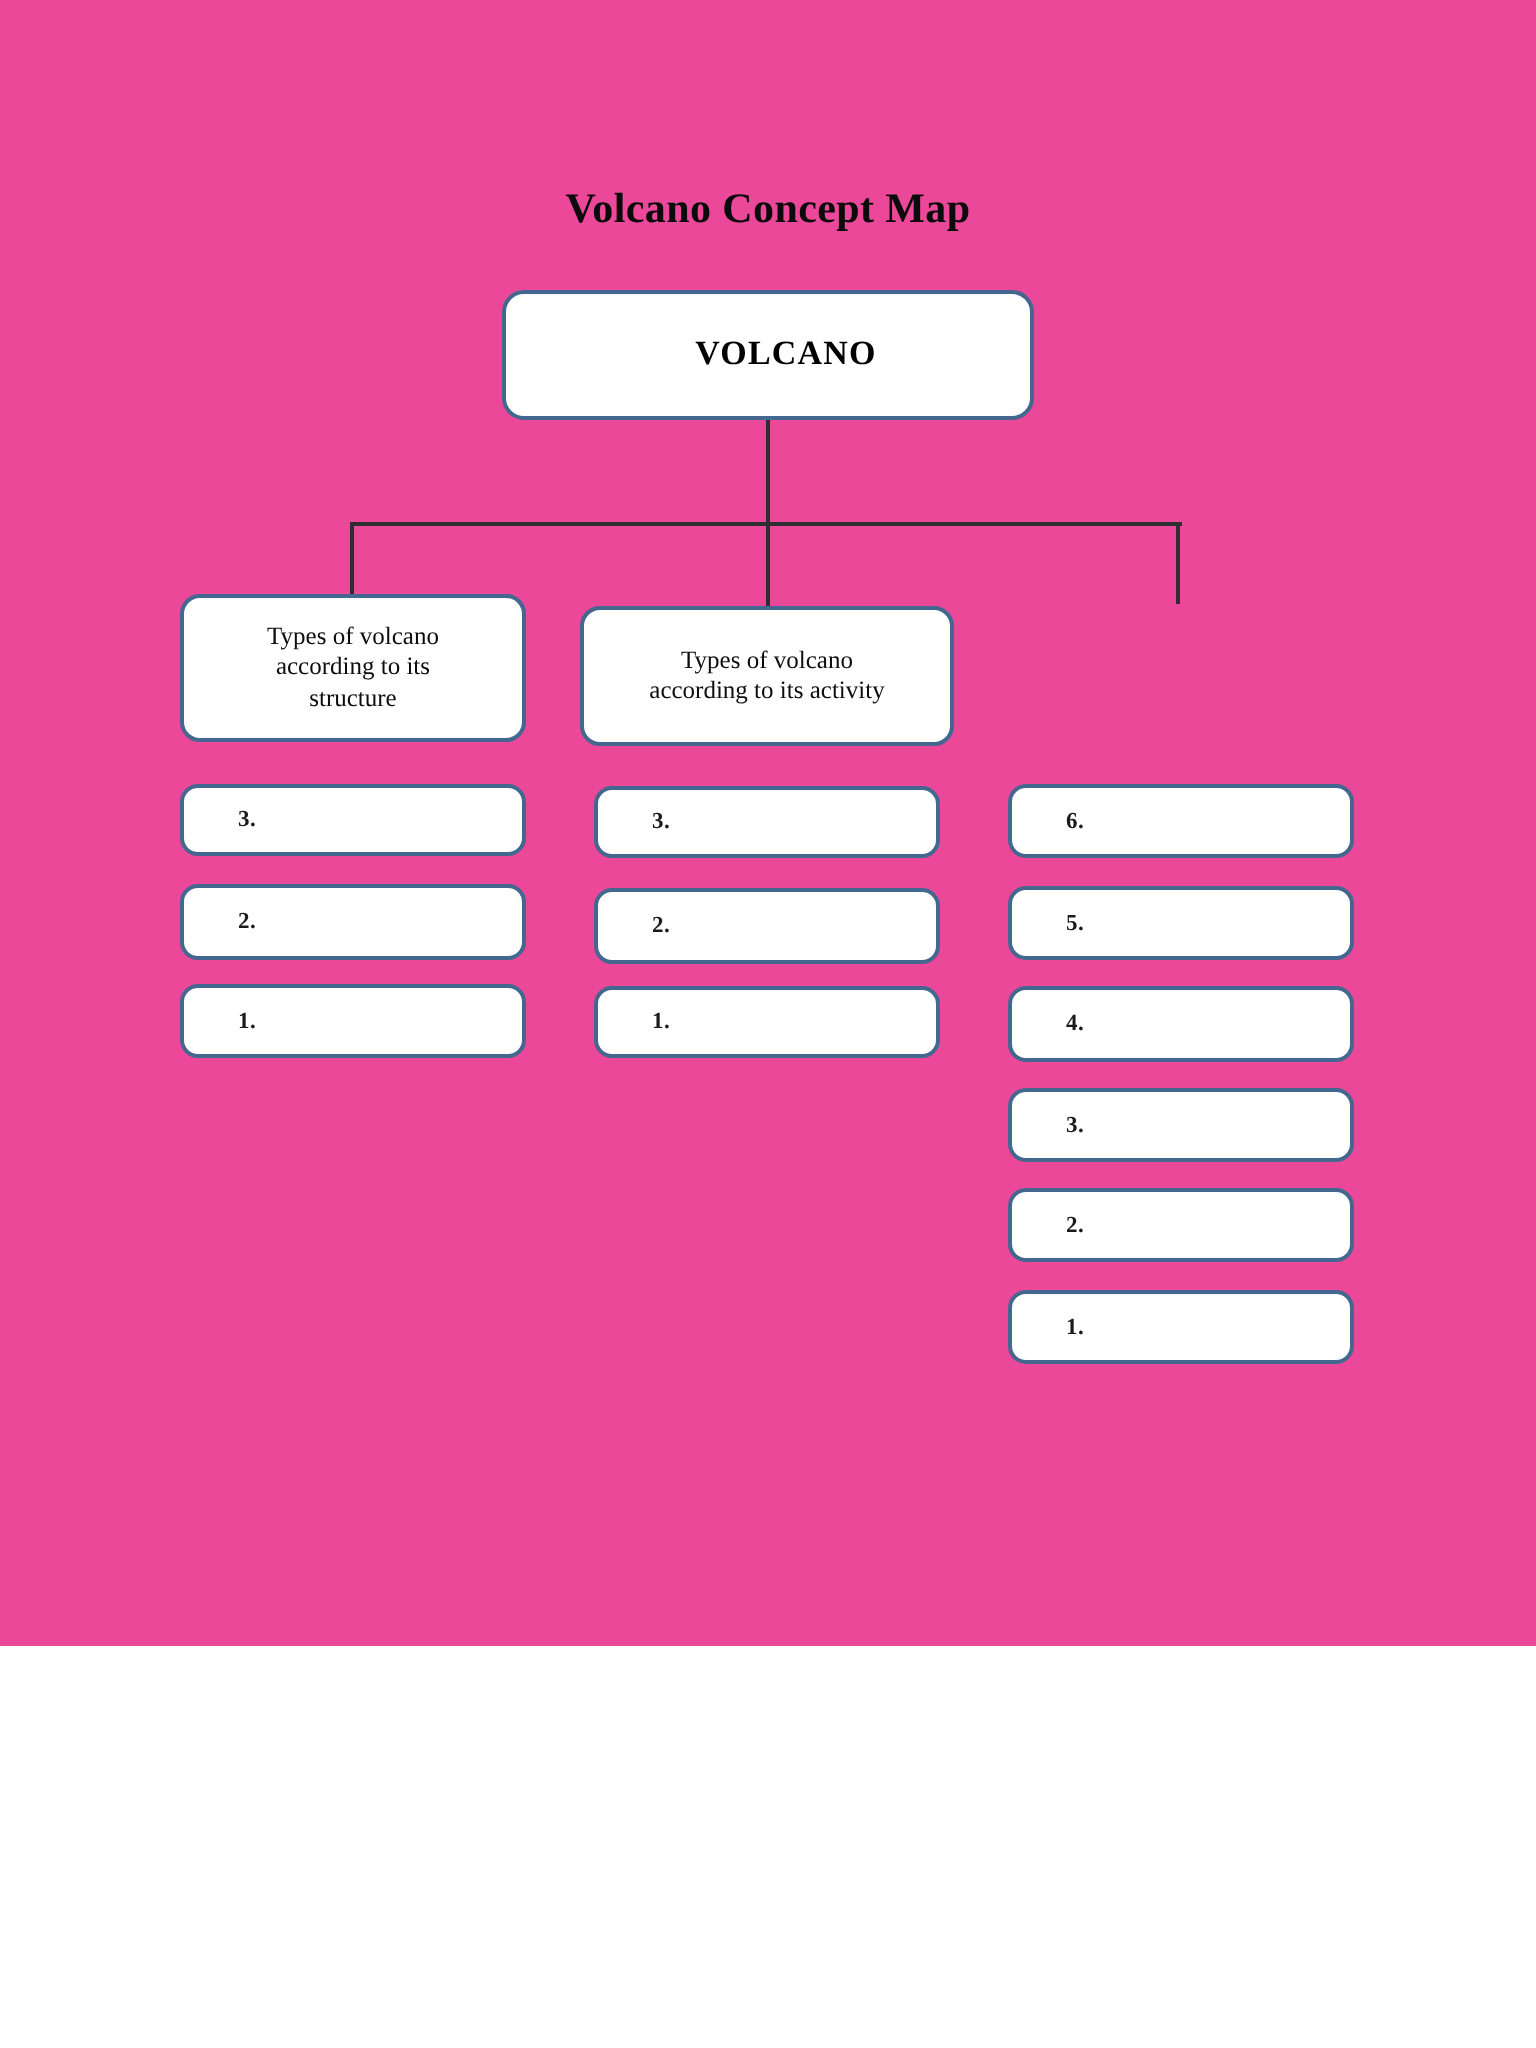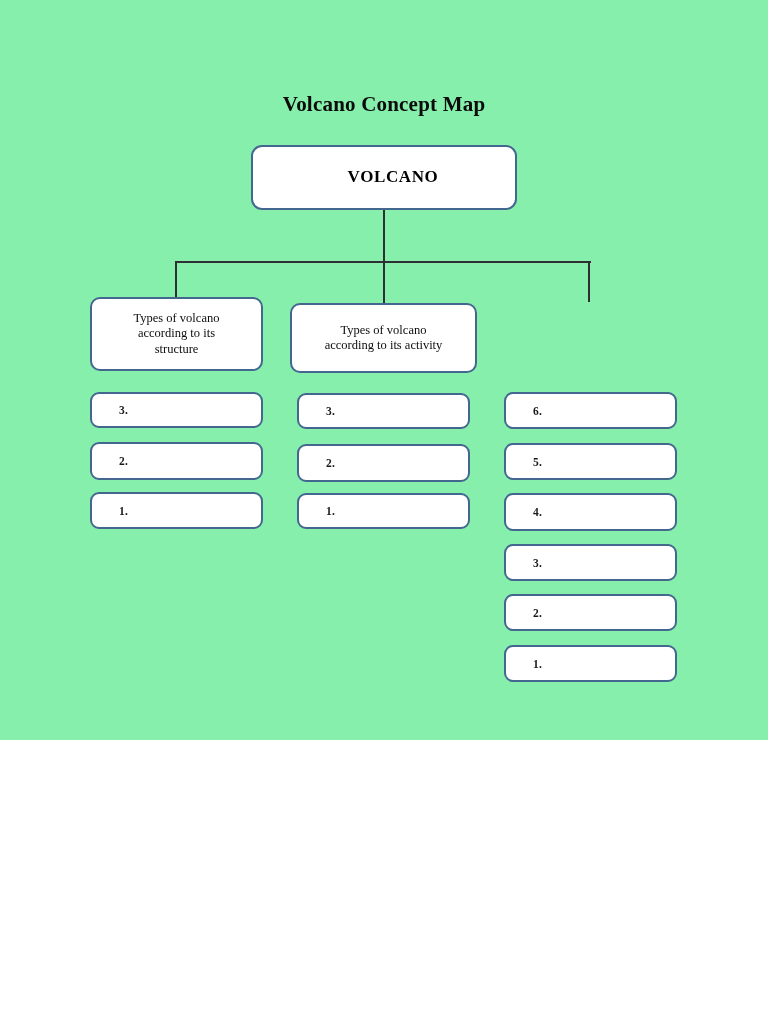--- a/index.html
+++ b/index.html
@@ -15,22 +15,22 @@
     overflow: hidden;
     font-family: "Liberation Serif", "DejaVu Serif", serif;
     color: #000000;
   }
 
   #page {
     position: absolute;
     left: 0;
     top: 0;
     width: 768px;
-    height: 740px;
-    background: #86efac;
+    height: 823px;
+    background: #ec4899;
   }
 
   
   .map-title {
     position: absolute;
     left: 0;
     top: 92px;
     width: 768px;
     text-align: center;
     font-family: "Liberation Serif", "DejaVu Serif", serif;

